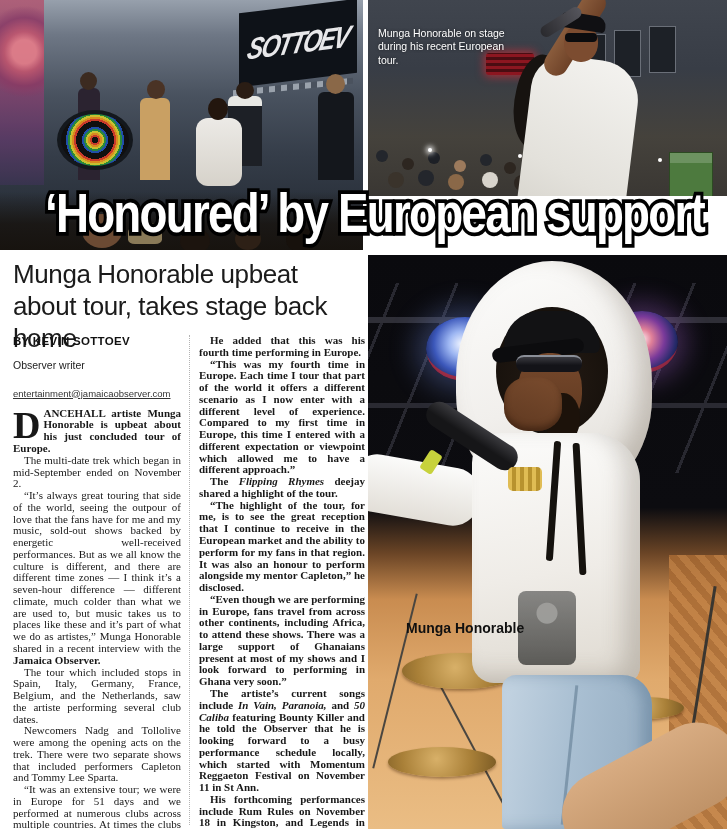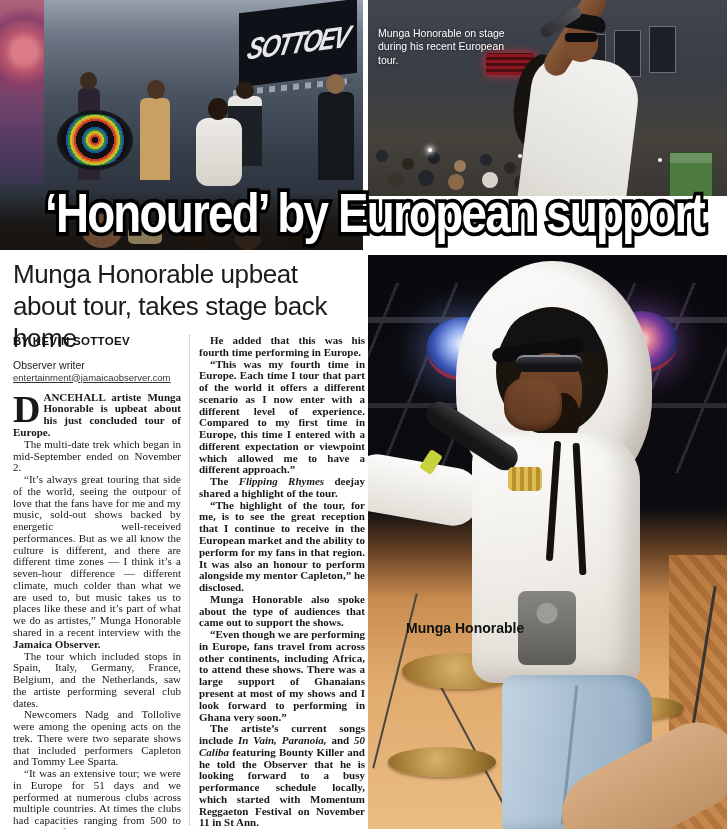--- a/index.html
+++ b/index.html
@@ -147,21 +147,21 @@
   
   .subhead { position:absolute; left:13px; top:259px; width:352px; z-index:4;
     font-size:26px; line-height:1.23; font-weight:400; color:#1b1b1b; letter-spacing:-.4px; }
   .content-cols { position:absolute; left:13px; top:335px; width:352px; height:490px; display:flex; z-index:4; }
   .col { font-family:"Liberation Serif", serif; font-size:11px; line-height:1.07; color:#181818; text-align:justify; }
   .col-1 { width:176px; padding-right:8px; }
   .col-2 { width:176px; border-left:1px dotted #b3b3b3; padding-left:9px;font-weight:bold; }
   .byline { font-family:"Liberation Sans", sans-serif; margin-bottom:9px; }
   .byline .author { font-weight:bold; font-size:11.5px; letter-spacing:.3px; color:#111; }
   .byline .role { font-size:10.5px; color:#222; margin-top:13px; }
-  .byline .email { font-size:9.5px; color:#333; text-decoration:underline; margin-top:1px; }
+  .byline .email { font-size:9.5px; color:#333; text-decoration:underline; margin-top:17px; }
   .body-p { margin:0; text-indent:11px; }
   .body-p.lede { text-indent:0; font-weight:bold; }
   .dropcap { float:left; font-size:38px; line-height:30px; font-weight:bold; padding:2px 3px 0 0; }
 </style>
 </head>
 <body>
 
 <div class="page">
 
   <figure class="photo-left">
@@ -233,21 +233,20 @@
           <p class="body-p"><span>Newcomers Nadg and Tollolive were among the opening acts on the trek. There were two separate shows that included performers Capleton and Tommy Lee Sparta.</span></p>
           <p class="body-p"><span>“It was an extensive tour; we were in Europe for 51 days and we performed at numerous clubs across multiple countries. At times the clubs had capacities ranging from 500 to upwards of 2,000 patrons. We also did shows in France, Netherlands, and Germany on two separate occasions each,” said Munga Honorable.</span></p>
         </div>
     </div>
     <div class="col col-2">
       <div>
           <p class="body-p"><span>He added that this was his fourth time performing in Europe.</span></p>
           <p class="body-p"><span>“This was my fourth time in Europe. Each time I tour that part of the world it offers a different scenario as I now enter with a different level of experience. Compared to my first time in Europe, this time I entered with a different expectation or viewpoint which allowed me to have a different approach.”</span></p>
           <p class="body-p"><span>The </span><i>Flipping Rhymes</i><span> deejay shared a highlight of the tour.</span></p>
           <p class="body-p"><span>“The highlight of the tour, for me, is to see the great reception that I continue to receive in the European market and the ability to perform for my fans in that region. It was also an honour to perform alongside my mentor Capleton,” he disclosed.</span></p>
-          <p class="body-p"><span>Munga Honorable also spoke about the type of audiences that came out to support the shows.</span></p>
           <p class="body-p"><span>“Even though we are performing in Europe, fans travel from across other continents, including Africa, to attend these shows. There was a large support of Ghanaians present at most of my shows and I look forward to performing in Ghana very soon.”</span></p>
           <p class="body-p"><span>The artiste’s current songs include </span><i>In Vain, Paranoia,</i><span> and </span><i>50 Caliba</i><span> featuring Bounty Killer and he told the </span><b>Observer</b><span> that he is looking forward to a busy performance schedule locally, which started with Momentum Reggaeton Festival on November 11 in St Ann.</span></p>
           <p class="body-p"><span>His forthcoming performances include Rum Rules on November 18 in Kingston, and Legends in Action on December 15 in Buff Bay, Portland.</span></p>
         </div>
     </div>
   </div>
 
   <figure class="photo-main">
     <div class="truss-main"></div>
     <div class="stage-light light-a"></div>

